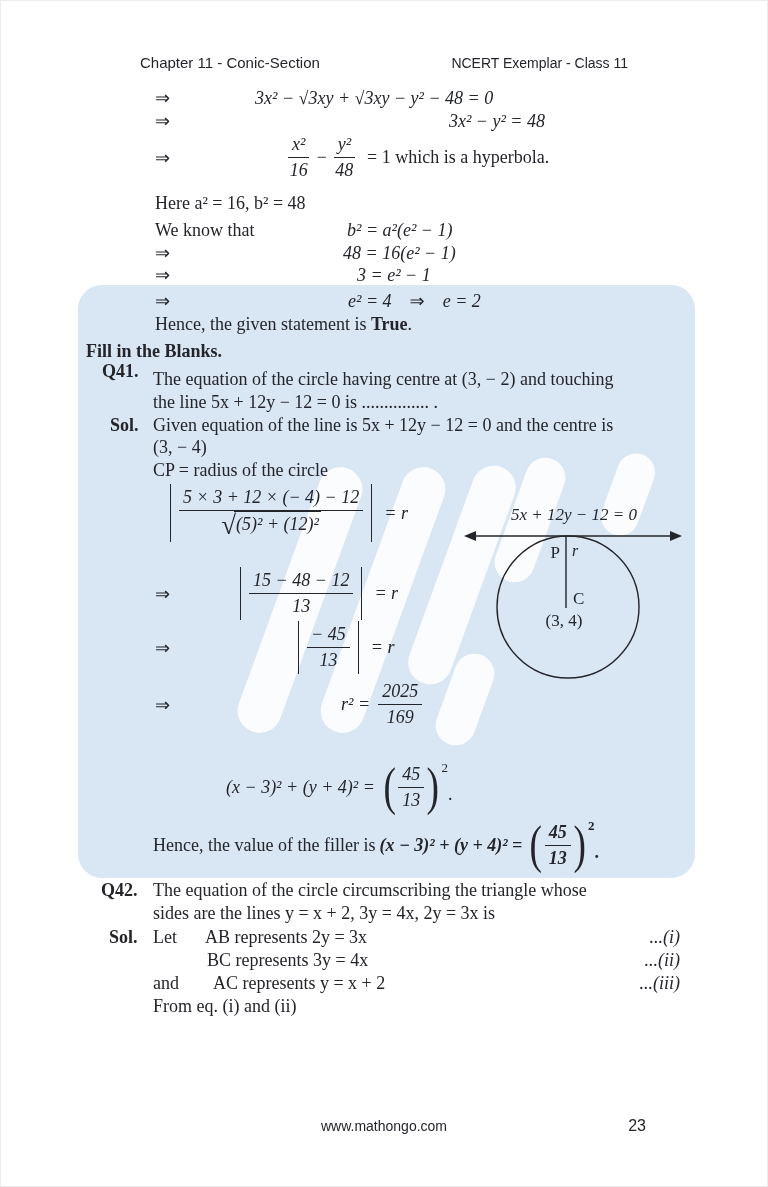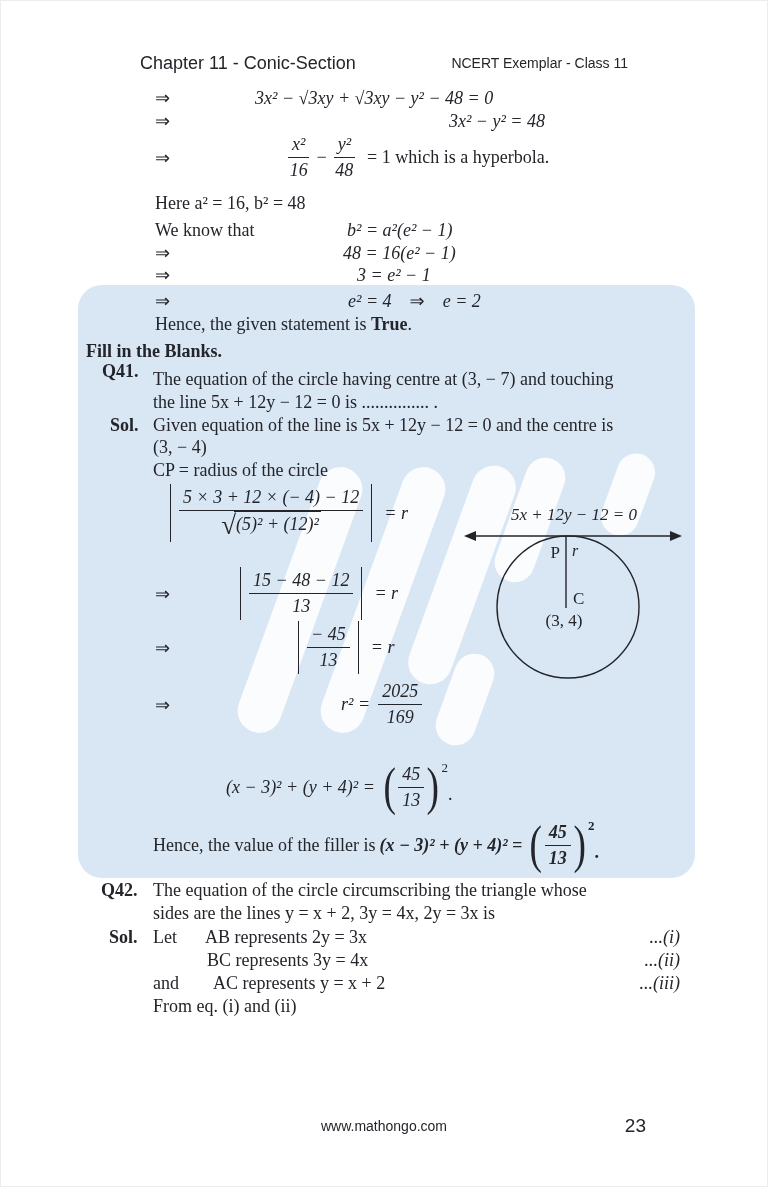--- a/index.html
+++ b/index.html
@@ -37,21 +37,21 @@
     <div class="wm" style="left:200px; top:175px; width:44px; height:280px;"></div>
     <div class="wm" style="left:283px; top:175px; width:44px; height:280px;"></div>
     <div class="wm" style="left:362px; top:175px; width:44px; height:230px;"></div>
     <div class="wm" style="left:432px; top:170px; width:40px; height:130px;"></div>
     <div class="wm" style="left:367px; top:367px; width:40px; height:95px;"></div>
     <div class="wm" style="left:531px; top:167px; width:38px; height:85px;"></div>
   </div>
 
   <div class="content">
 
-    <div class="t sans" style="left:140px; top:52px; font-size:18px;">Chapter 11 - Conic-Section</div>
+    <div class="t sans" style="left:140px; top:52px; font-size:15px;">Chapter 11 - Conic-Section</div>
     <div class="t sans" style="left:348px; top:52px; width:280px; text-align:right; font-size:14px;">NCERT Exemplar - Class 11</div>
 
     <div class="t" style="left:155px; top:87px;">⇒</div>
     <div class="t i" style="left:255px; top:87px;">3x² − √3xy + √3xy − y² − 48 = 0</div>
 
     <div class="t" style="left:155px; top:110px;">⇒</div>
     <div class="t i" style="left:345px; top:110px; width:200px; text-align:right;">3x² − y² = 48</div>
 
     <div class="row" style="left:155px; top:134px;">
       <span>⇒</span>
@@ -85,21 +85,21 @@
       <span class="i">e = 2</span>
     </div>
 
     <div class="t" style="left:155px; top:313px;">
       <span>Hence, the given statement is </span><span class="b">True</span><span>.</span>
     </div>
 
     <div class="t b" style="left:86px; top:340px;">Fill in the Blanks.</div>
 
     <div class="t b" style="left:102px; top:360px;">Q41.</div>
-    <div class="t" style="left:153px; top:368px;">The equation of the circle having centre at (3, − 7) and touching</div>
+    <div class="t" style="left:153px; top:368px;">The equation of the circle having centre at (3, − 2) and touching</div>
     <div class="t" style="left:153px; top:391px;">the line 5x + 12y − 12 = 0 is ............... .</div>
 
     <div class="t b" style="left:110px; top:414px;">Sol.</div>
     <div class="t" style="left:153px; top:414px;">Given equation of the line is 5x + 12y − 12 = 0 and the centre is</div>
     <div class="t" style="left:153px; top:436px;">(3, − 4)</div>
     <div class="t" style="left:153px; top:459px;">CP = radius of the circle</div>
 
     <div class="row" style="left:170px; top:484px;">
       <span class="absv">
         <span class="frac i">
@@ -197,16 +197,16 @@
     <div class="t" style="left:207px; top:949px;">BC represents 3y = 4x</div>
     <div class="t i" style="left:560px; top:949px; width:120px; text-align:right;">...(ii)</div>
 
     <div class="t" style="left:153px; top:972px;">and</div>
     <div class="t" style="left:213px; top:972px;">AC represents y = x + 2</div>
     <div class="t i" style="left:560px; top:972px; width:120px; text-align:right;">...(iii)</div>
 
     <div class="t" style="left:153px; top:995px;">From eq. (i) and (ii)</div>
 
     <div class="t sans" style="left:0; top:1115px; width:768px; text-align:center; font-size:14px;">www.mathongo.com</div>
-    <div class="t sans" style="left:610px; top:1115px; width:36px; text-align:right; font-size:19px;">23</div>
+    <div class="t sans" style="left:610px; top:1115px; width:36px; text-align:right; font-size:16px;">23</div>
 
   </div>
 </div>
 
 </body></html>

